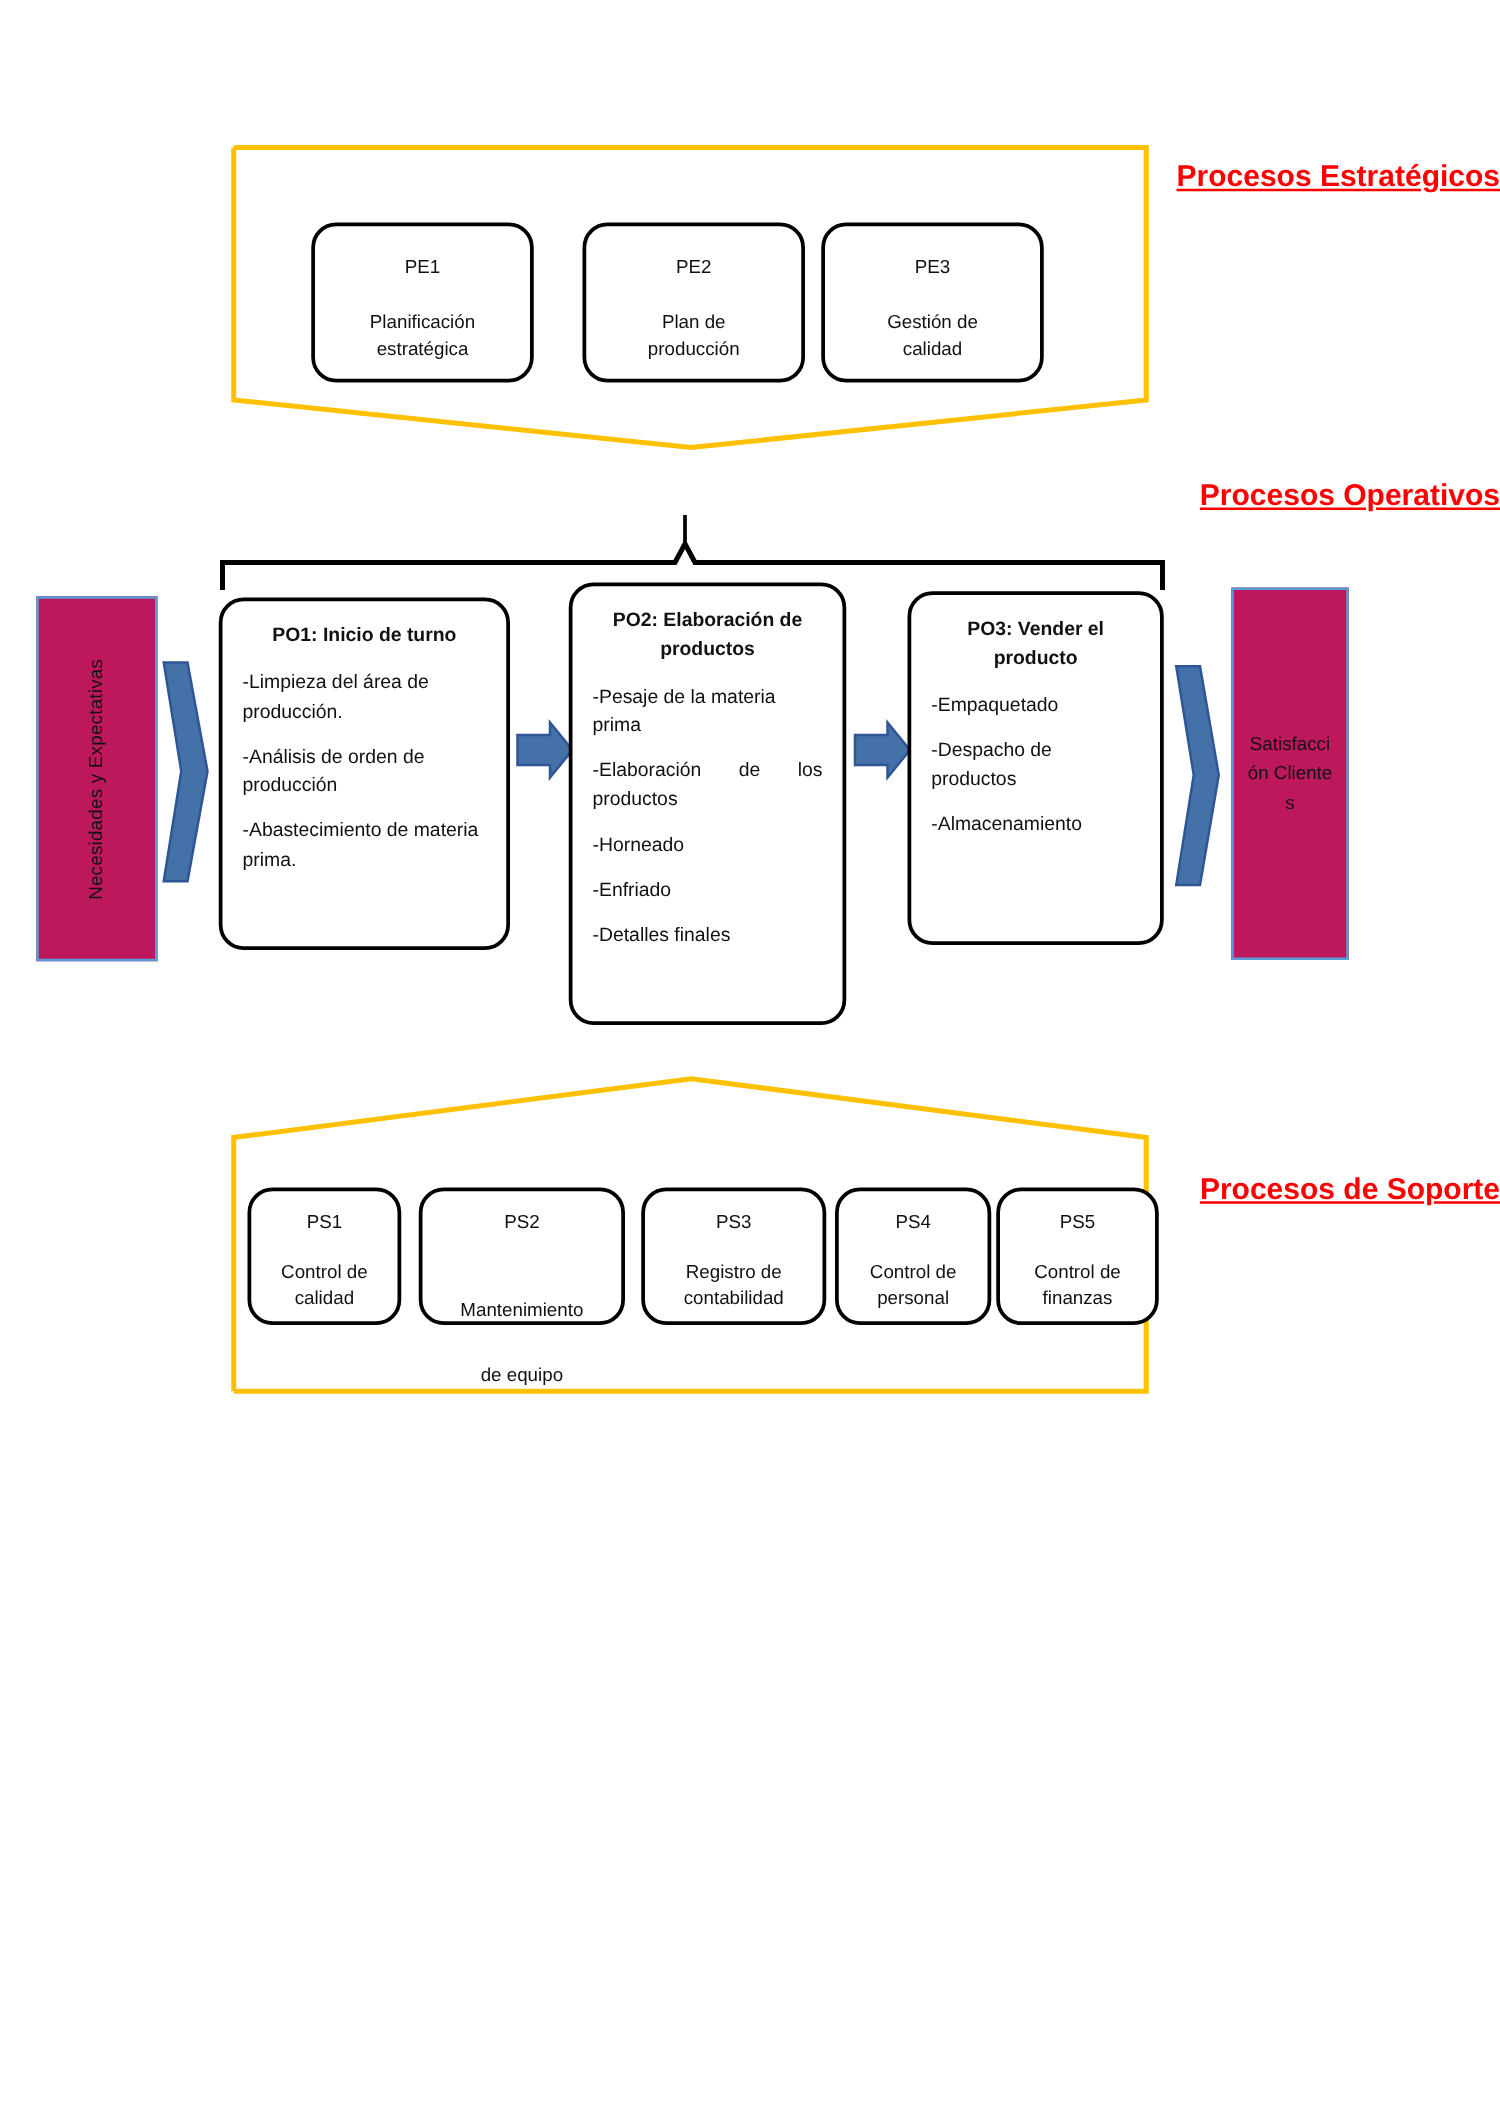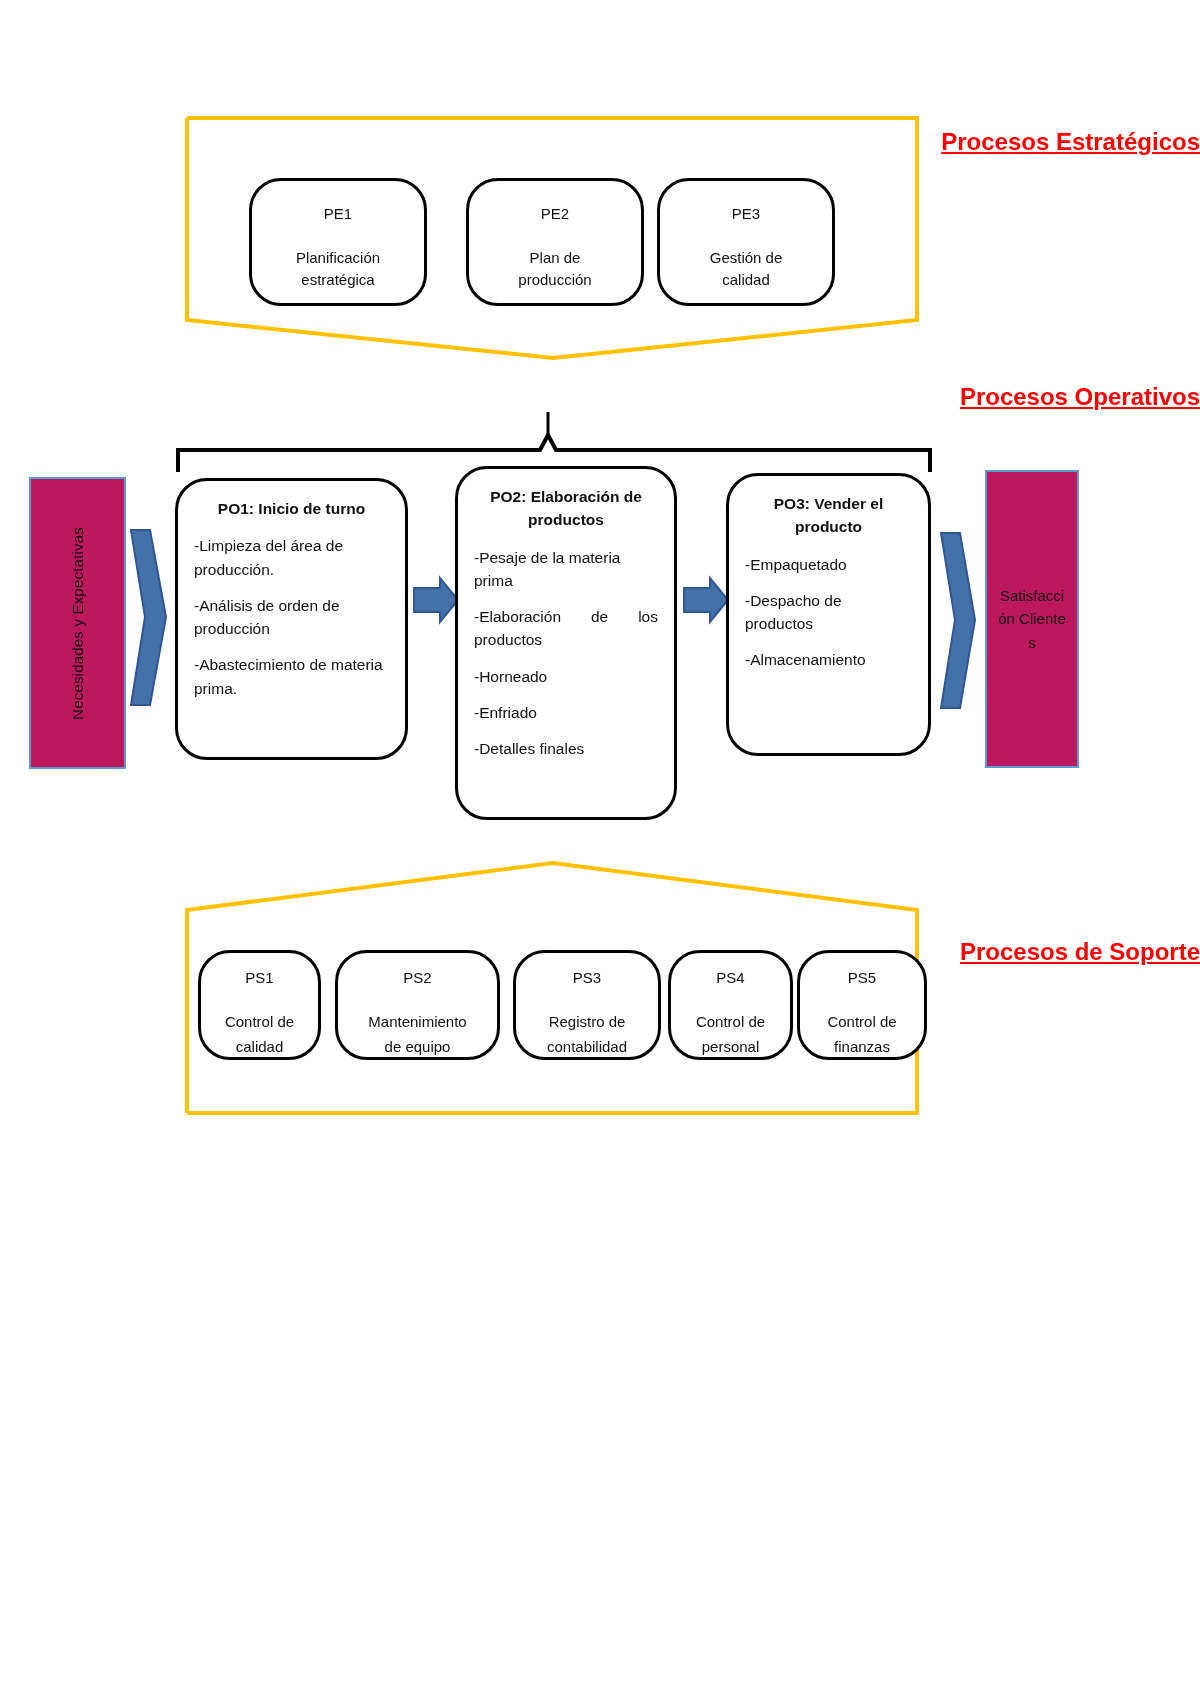--- a/index.html
+++ b/index.html
@@ -6,21 +6,21 @@
   body{
     width:1200px;height:1698px;background:#ffffff;
     font-family:"Liberation Sans", sans-serif;
     color:#111;position:relative;overflow:hidden;
   }
   .canvas{position:absolute;left:0;top:0;width:1200px;height:1698px;}
 
   
   .pbox{
     position:absolute;box-sizing:border-box;
-    border:3px solid #000;border-radius:32px;background:#fff;
+    border:3px solid #000;border-radius:20px;background:#fff;
     display:flex;flex-direction:column;align-items:center;
     text-align:center;line-height:1.45;font-size:15px;
   }
   .pbox .code{font-weight:400;}
   .pbox .ttl{font-weight:400;}
 
   
   .sect-title{
     position:absolute;text-align:right;color:#ff0000;
     font-weight:bold;font-size:24px;text-decoration:underline;
@@ -47,21 +47,21 @@
     border:2px solid #5b9bd5;background:#be185d;
     display:flex;align-items:center;justify-content:center;
   }
   .vert-text{
     transform:rotate(-90deg);white-space:nowrap;
     font-size:15px;letter-spacing:.2px;
   }
   .sat-text{font-size:15px;line-height:1.55;text-align:center;width:72px;word-break:break-all;}
 
   
-  .ps-box{height:110px;justify-content:space-between;padding-top:14px;font-size:15px;}
+  .ps-box{height:110px;justify-content:flex-start;padding-top:14px;font-size:15px;}
   .ps-box .code{margin-bottom:18px;}
   .ps-box .ttl{line-height:1.4;}
 </style>
 </head>
 <body>
 
 <div class="canvas">
 
   <svg class="yellow-svg" width="1200" height="1698">
     <polyline points="187,118 917,118 917,320 553,358 187,320 187,118" fill="none" stroke="#ffc000" stroke-width="4" stroke-linejoin="miter"></polyline>
@@ -141,21 +141,21 @@
   </div>
 
   <div class="sect-title" style="left:0;top:938px;width:1200px;">Procesos de Soporte</div>
 
   <div class="pbox ps-box" style="left:198px;top:950px;width:123px;">
     <div class="code">PS1</div>
     <div class="ttl">Control de</div>
     <div class="ttl">calidad</div>
   </div>
 
-  <div class="pbox ps-box" style="left:335px;top:950px;width:165px;">
+  <div class="pbox ps-box" style="left:335px;top:950px;width:165px;gap:31px;">
     <div class="code">PS2</div>
     <div class="ttl">Mantenimiento</div>
     <div class="ttl">de equipo</div>
   </div>
 
   <div class="pbox ps-box" style="left:513px;top:950px;width:148px;">
     <div class="code">PS3</div>
     <div class="ttl">Registro de</div>
     <div class="ttl">contabilidad</div>
   </div>

